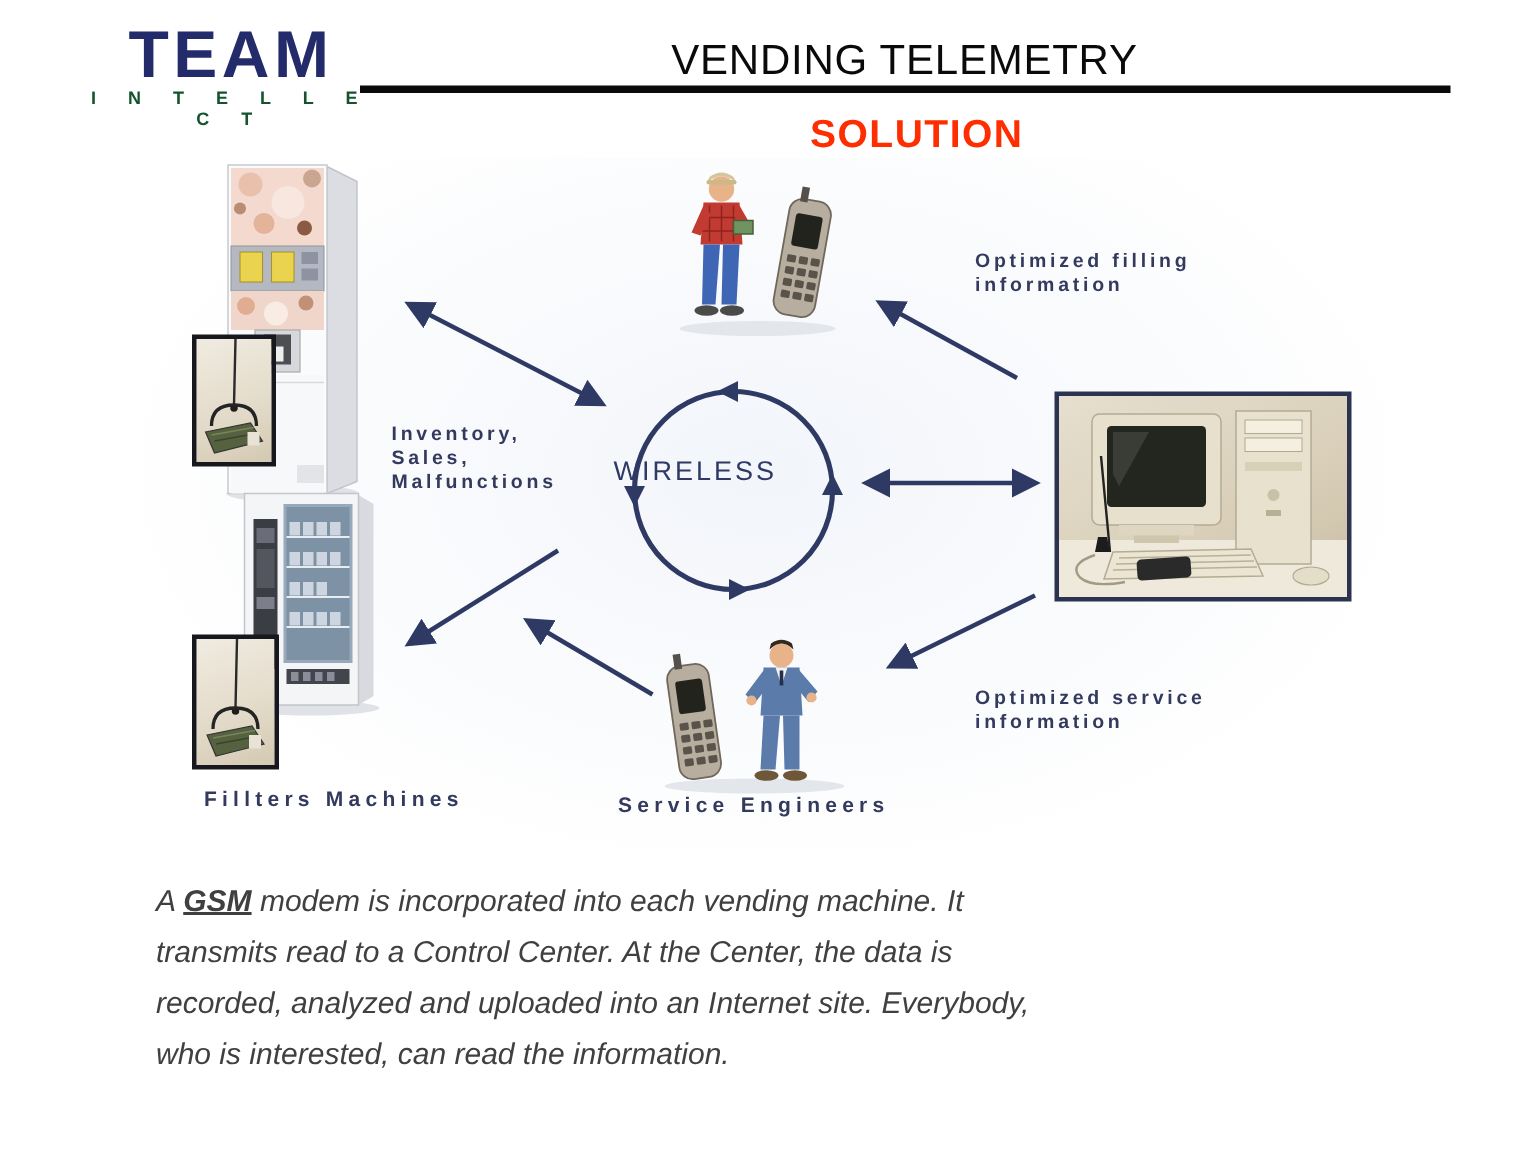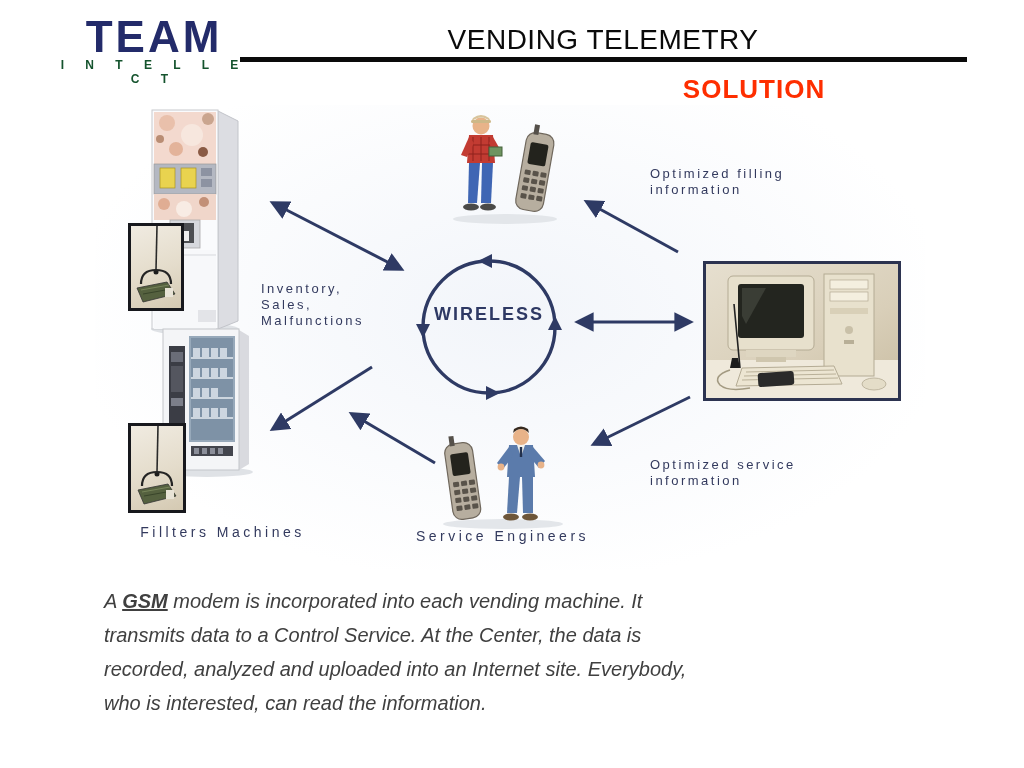--- a/index.html
+++ b/index.html
@@ -7,32 +7,32 @@
               font-family:"Liberation Sans", sans-serif; }
   .slide { position:relative; width:1024px; height:760px; background:#fff; }
 
   
   .logo { position:absolute; left:54px; top:14px; width:200px; text-align:center; }
   .logo-team { font-size:44px; font-weight:900; letter-spacing:3px; color:#232b6a; line-height:46px; }
   .logo-sub  { font-size:12px; font-weight:bold; letter-spacing:9px; color:#14532d; margin-top:-2px; }
   .title { position:absolute; left:240px; top:24px; width:726px; text-align:center;
            font-size:28px; font-weight:400; color:#0a0a0a; letter-spacing:0.5px; }
   .title-rule { position:absolute; left:240px; top:57px; width:727px; height:5px; background:#0a0a0a; }
-  .subtitle { position:absolute; left:540px; top:74px; width:428px; text-align:center;
+  .subtitle { position:absolute; left:540px; top:74px; width:428px; text-align:left;
               font-size:26px; font-weight:900; color:#fe2e00; letter-spacing:1px; }
 
   
   .diagram { position:absolute; left:95px; top:105px; width:830px; height:465px;
              background:radial-gradient(ellipse at 50% 45%, #f2f5fa 0%, #ffffff 75%); }
   .arrows-svg { position:absolute; left:0; top:0; width:830px; height:465px; z-index:2; }
 
-  .net-label { position:absolute; left:314px; top:198px; width:160px; text-align:center; z-index:3;
-               color:#2e3964; font-weight:bold; font-size:18px; letter-spacing:2px; line-height:23px; }
-
-  .d-label { position:absolute; z-index:4; color:#333a5e; font-weight:normal;
+  .net-label { position:absolute; left:314px; top:198px; width:160px; text-align:left; z-index:3;
+               color:#2e3964; font-weight:normal; font-size:18px; letter-spacing:2px; line-height:23px; }
+
+  .d-label { position:absolute; z-index:4; color:#333a5e; font-weight:bold;
              font-size:13px; letter-spacing:2.5px; line-height:16px; }
   .d-label.caption { font-size:14px; letter-spacing:3.5px; text-align:center; }
 
   .photo-frame { position:absolute; z-index:3; border:3px solid #17181d; overflow:hidden;
                  background:linear-gradient(160deg,#f0ebe1 0%, #e4dccb 55%, #d4c9b2 100%); }
   .pc-frame { position:absolute; z-index:3; border:3px solid #2c3350; overflow:hidden;
               background:linear-gradient(150deg,#e6dfcf 0%, #d9cfb9 60%, #c9bda2 100%); }
 
   .figure { position:absolute; z-index:3; }
   p.copy { position:absolute; left:104px; top:584px; width:870px; z-index:1;
@@ -304,18 +304,18 @@
       <div>Optimized service</div>
       <div>information</div>
     </div>
 
     <div class="d-label caption" style="left:25px; top:419px; width:205px;">Fillters Machines</div>
 
     <div class="d-label caption" style="left:300px; top:423px; width:215px;">Service Engineers</div>
   </div>
 
   <p class="copy"><span>A </span><span class="gsm">GSM</span><span> modem is incorporated into each vending machine. It</span><br>
-    <span>transmits data to a Control Service. At the Center, the data is</span><br>
+    <span>transmits read to a Control Center. At the Center, the data is</span><br>
     <span>recorded, analyzed and uploaded into an Internet site. Everybody,</span><br>
     <span>who is interested, can read the information.</span>
   </p>
 
 </div>
 
 </body></html>

